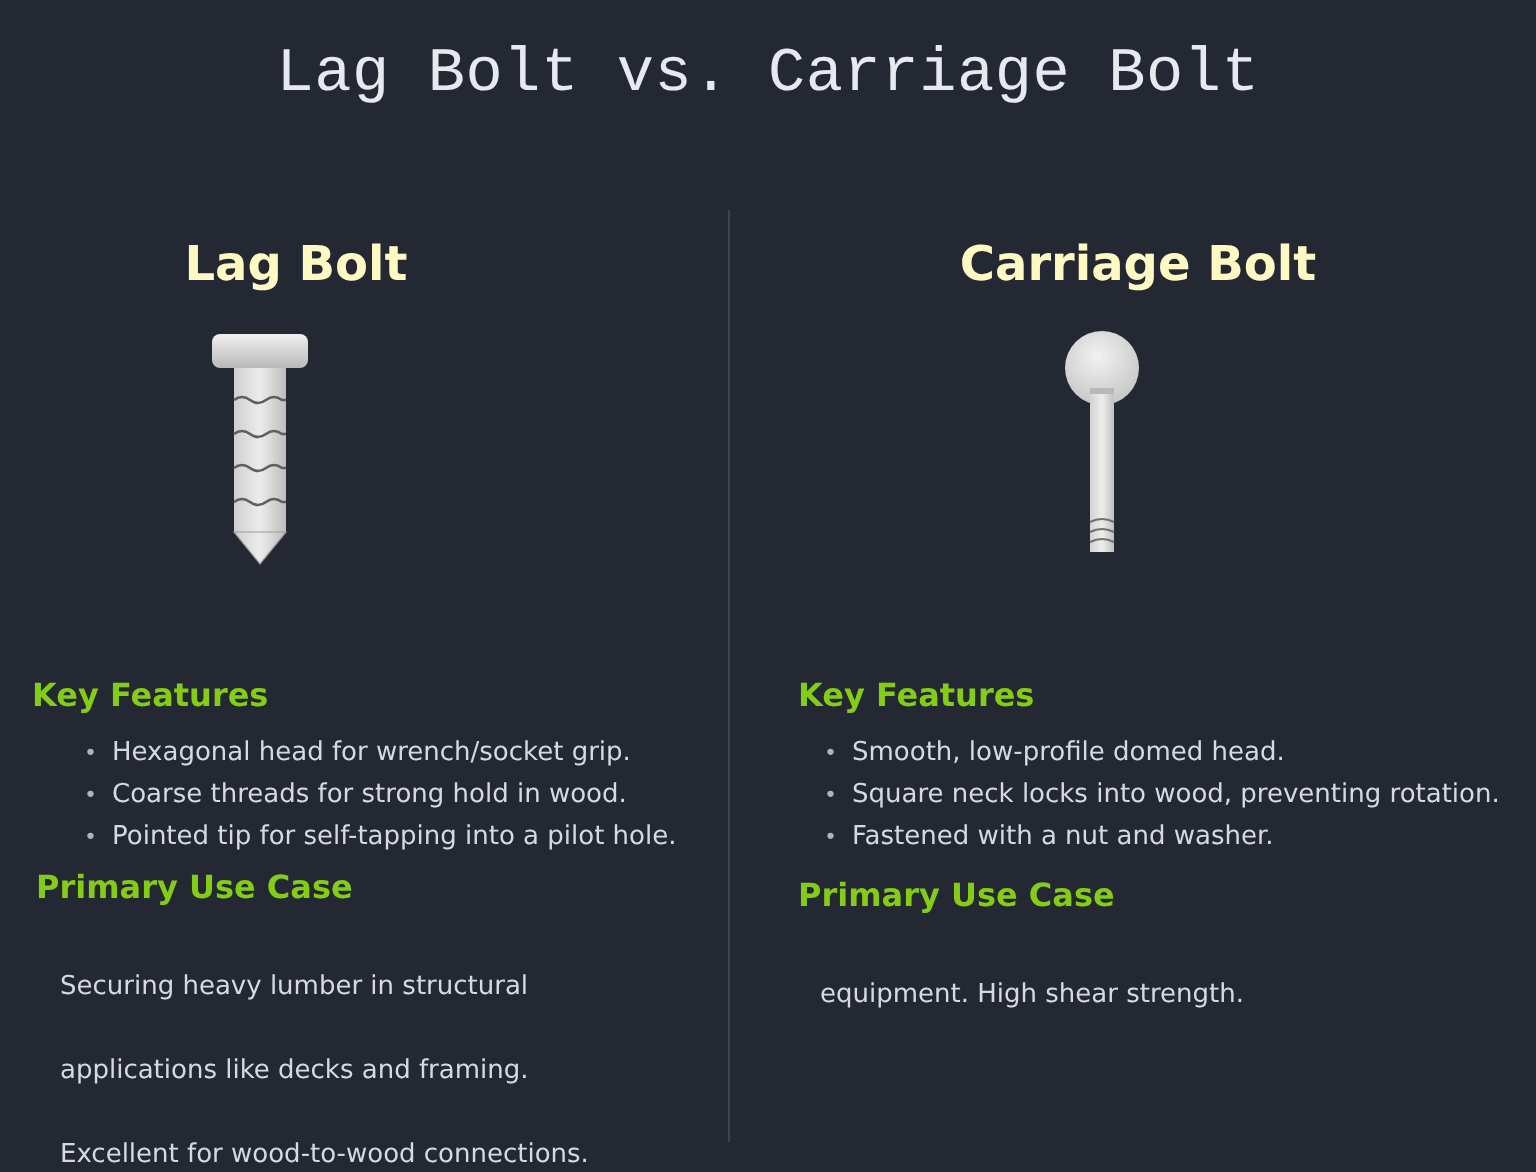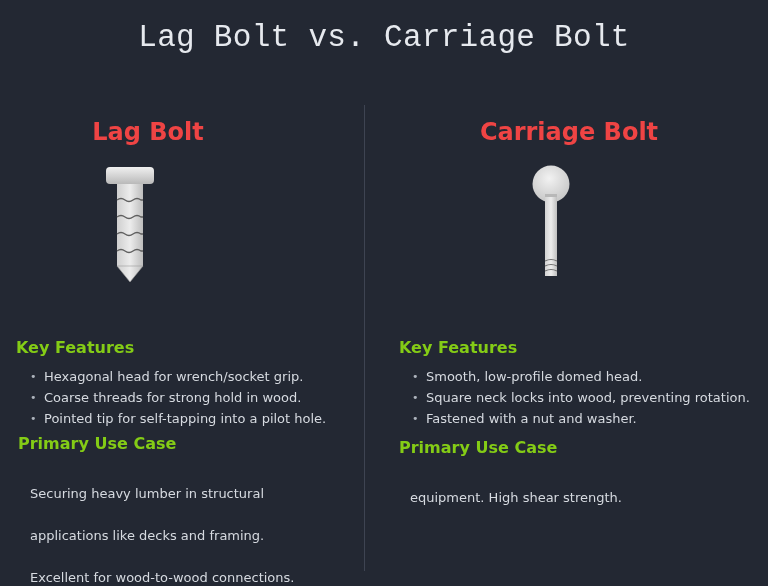--- a/index.html
+++ b/index.html
@@ -19,21 +19,21 @@
     letter-spacing: 0.3px;
     font-family: Liberation Mono, monospace;
   }
   .divider {
     position: absolute; left: 364px; top: 105px;
     width: 1px; height: 466px;
     background: #3e4452;
   }
   .col-title {
     position: absolute; top: 118px;
-    font-size: 24px; font-weight: bold; color: #ef4444;
+    font-size: 24px; font-weight: bold; color: #fef9c3;
     text-align: center;
   }
   .col-title.left { left: 48px; width: 200px; }
   .col-title.right { left: 460px; width: 218px; }
   .icon { position: absolute; }
   .section-h {
     position: absolute;
     font-size: 16px; font-weight: bold; color: #84cc16;
   }
   .bullets {
@@ -76,21 +76,21 @@
   <polygon points="17,104 43,104 30,120" fill="url(#lgShaft)"></polygon>
   <polygon points="17,104 43,104 30,120" fill="none" stroke="#9a9a9a" stroke-width="0.6"></polygon>
   <rect x="6" y="5" width="48" height="17" rx="4" fill="url(#lgHead)"></rect>
   <path d="M17 38 q4 -3 8 0 t8 0 t8 0 l2 0" fill="none" stroke="#5f5f5f" stroke-width="1.3"></path>
   <path d="M17 55 q4 -3 8 0 t8 0 t8 0 l2 0" fill="none" stroke="#5f5f5f" stroke-width="1.3"></path>
   <path d="M17 72 q4 -3 8 0 t8 0 t8 0 l2 0" fill="none" stroke="#5f5f5f" stroke-width="1.3"></path>
   <path d="M17 89 q4 -3 8 0 t8 0 t8 0 l2 0" fill="none" stroke="#5f5f5f" stroke-width="1.3"></path>
 </svg>
 
 <div class="section-h" style="left:16px; top:338px;">Key Features</div>
-<ul class="bullets" style="left:30px; top:366px;">
+<ul class="bullets" style="left:42px; top:366px;">
   <li>Hexagonal head for wrench/socket grip.</li>
   <li>Coarse threads for strong hold in wood.</li>
   <li>Pointed tip for self-tapping into a pilot hole.</li>
 </ul>
 
 <div class="section-h" style="left:18px; top:434px;">Primary Use Case</div>
 <div class="para" style="left:30px; top:462px;">
   <div>Securing heavy lumber in structural</div>
   <div>applications like decks and framing.</div>
   <div>Excellent for wood-to-wood connections.</div>

